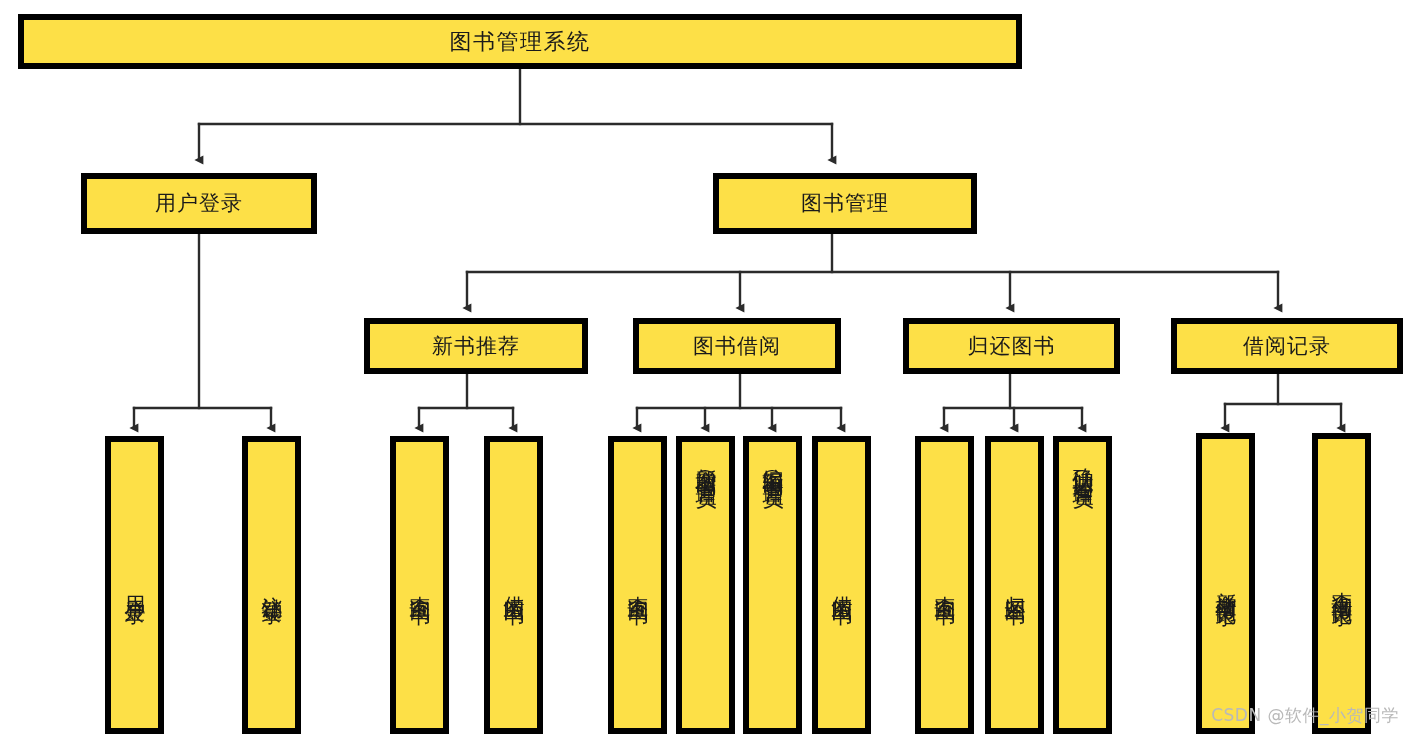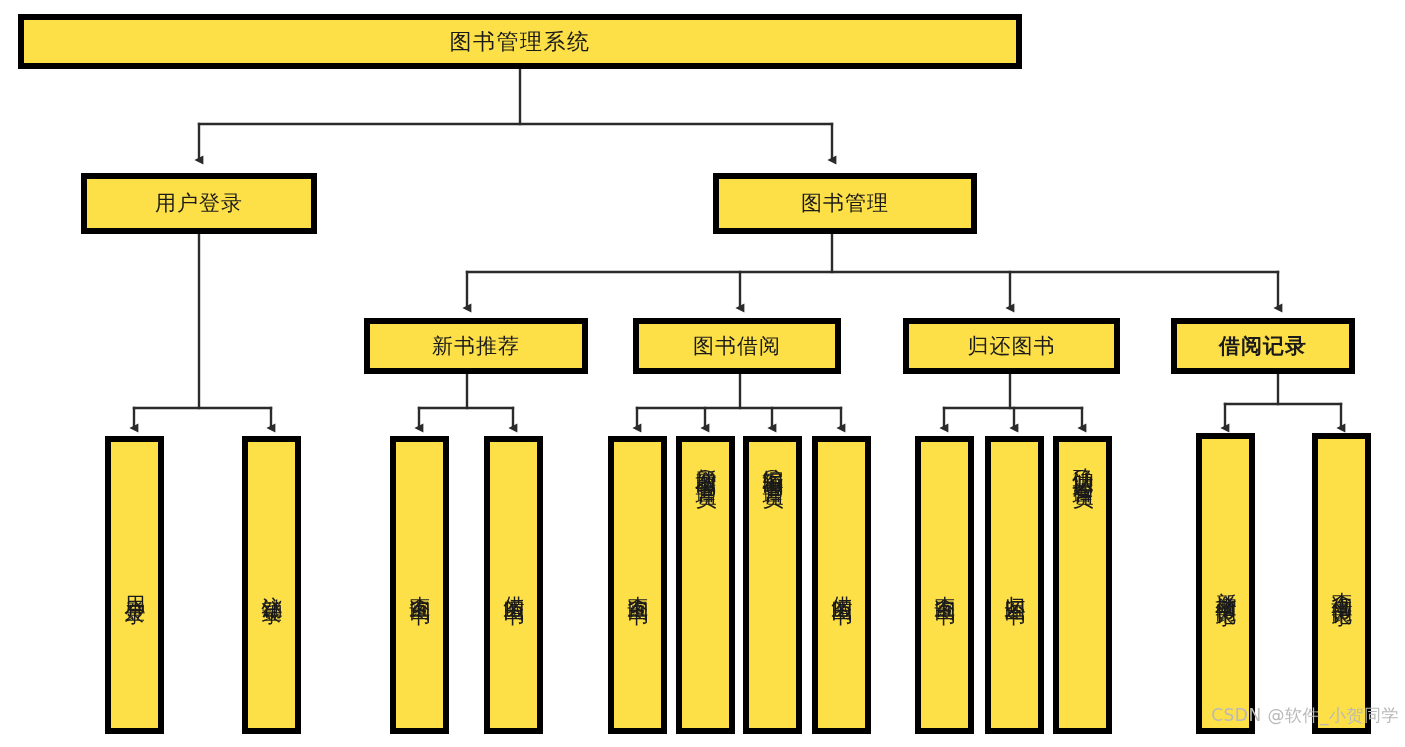--- a/index.html
+++ b/index.html
@@ -131,21 +131,21 @@
 
   <div class="node h-node" style="left:364px;top:318px;width:224px;height:56px;font-family:Liberation Serif, serif;">
     <span class="lbl">新书推荐</span>
   </div>
   <div class="node h-node" style="left:633px;top:318px;width:208px;height:56px;">
     <span class="lbl">图书借阅</span>
   </div>
   <div class="node h-node" style="left:903px;top:318px;width:217px;height:56px;">
     <span class="lbl">归还图书</span>
   </div>
-  <div class="node h-node" style="left:1171px;top:318px;width:184px;height:56px;font-weight:bold;">
+  <div class="node h-node" style="left:1171px;top:318px;width:232px;height:56px;">
     <span class="lbl">借阅记录</span>
   </div>
 
   <div class="node v-node center-txt" style="left:105px;top:436px;width:59px;height:298px;">
     <span class="lbl">用户登录</span>
   </div>
   <div class="node v-node center-txt" style="left:242px;top:436px;width:59px;height:298px;">
     <span class="lbl">注销登录</span>
   </div>
 

